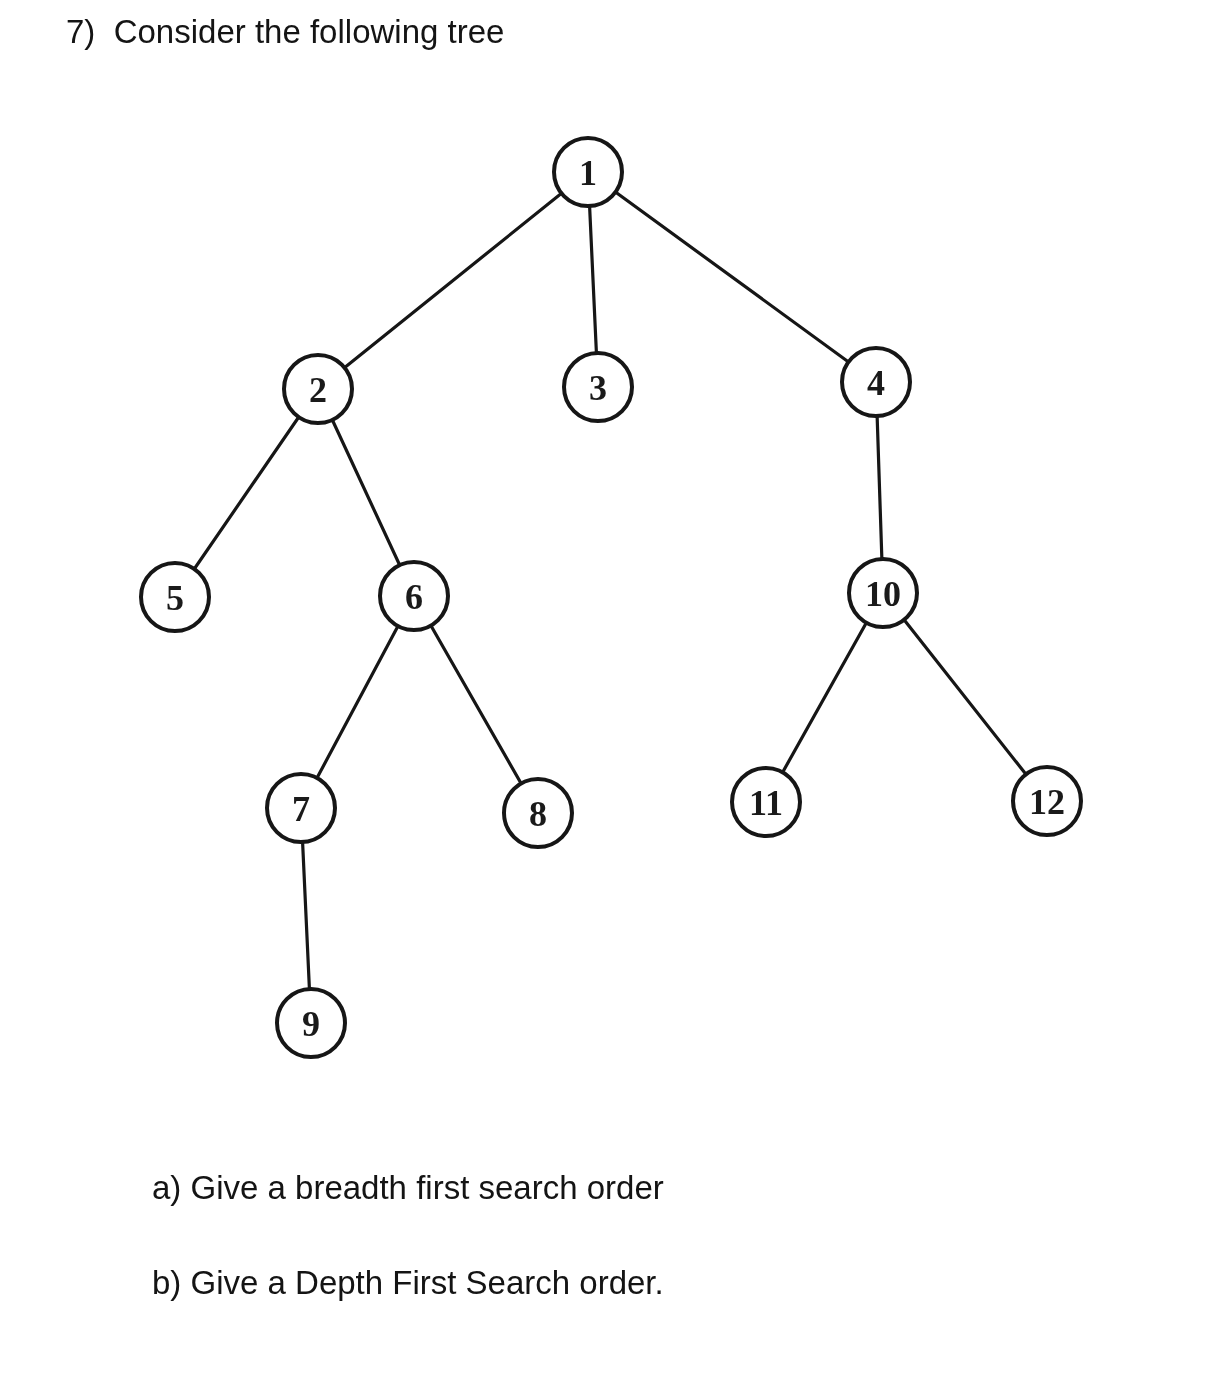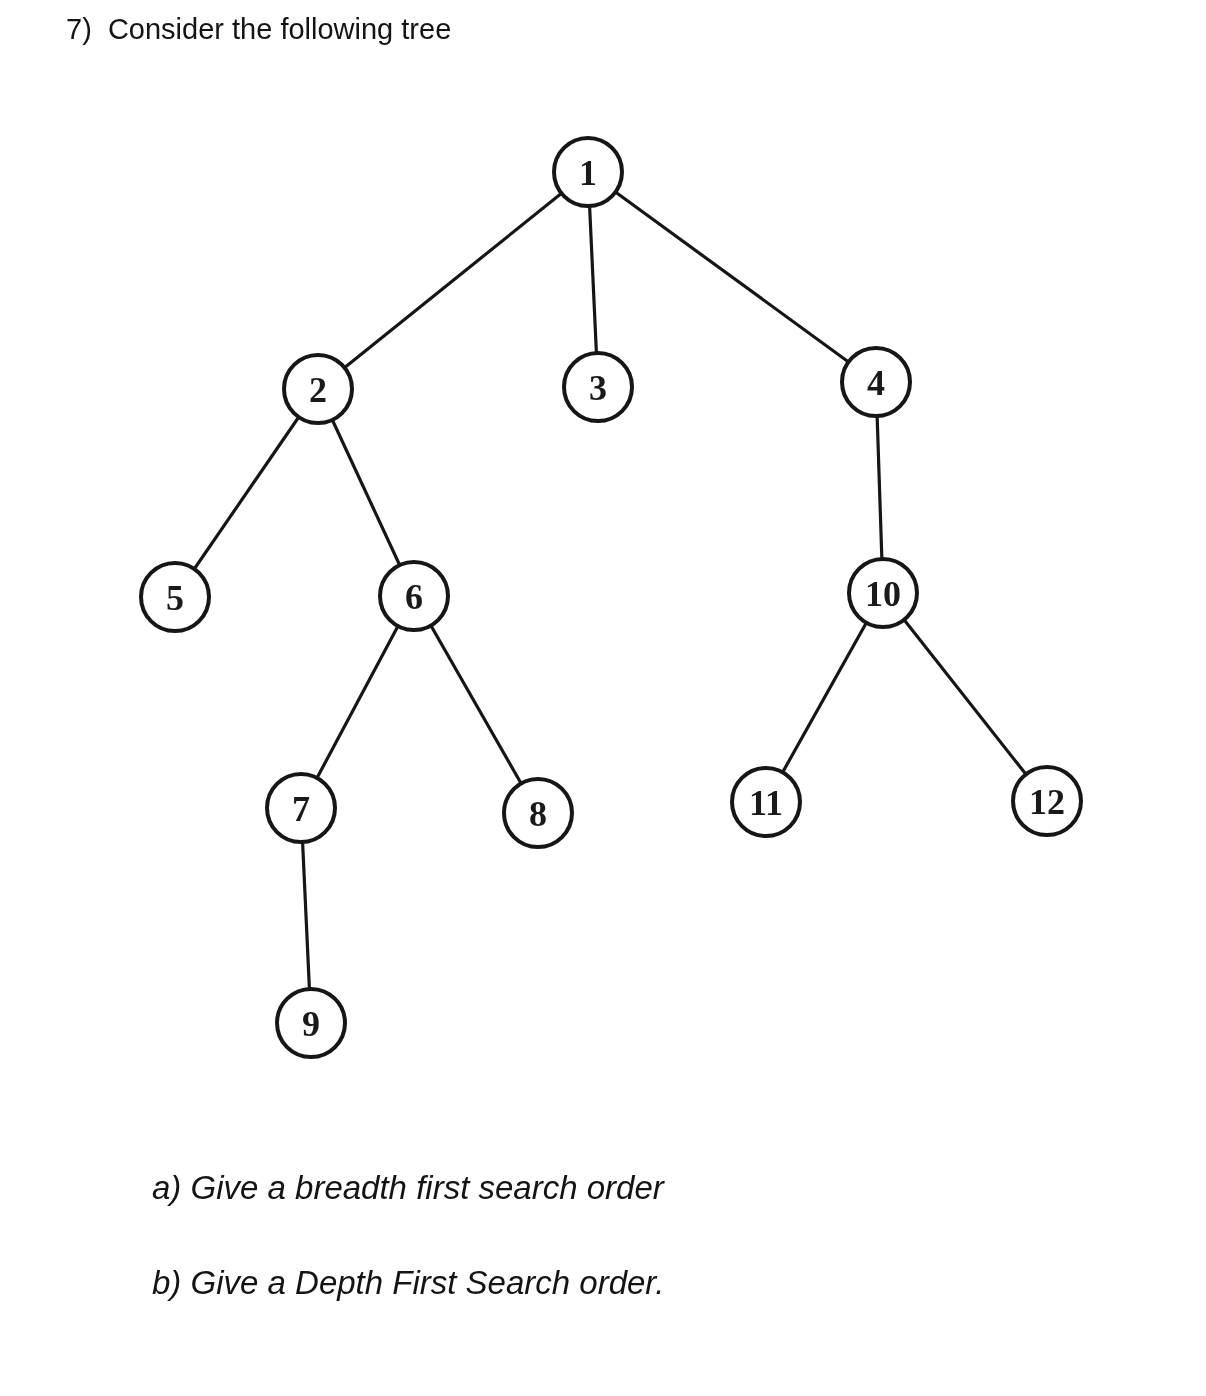--- a/index.html
+++ b/index.html
@@ -10,21 +10,21 @@
     height: 1396px;
     background: #ffffff;
     font-family: "Liberation Sans", sans-serif;
     color: #141414;
     overflow: hidden;
   }
   .title {
     position: absolute;
     left: 66px;
     top: 12px;
-    font-size: 29px;
+    font-size: 33px;
     line-height: 1.2;
     white-space: pre-wrap;
     color: #141414;
   }
   #tree-svg {
     position: absolute;
     left: 0;
     top: 0;
   }
   .edge {
@@ -43,21 +43,20 @@
     font-size: 36px;
     fill: #1a1a1a;
     text-anchor: middle;
   }
   .question {
     position: absolute;
     left: 152px;
     font-size: 33px;
     line-height: 1.2;
     color: #141414;
-    font-style: italic;
   }
   .q-a { top: 1168px; }
   .q-b { top: 1235px; margin-top: 28px; }
 </style>
 </head>
 <body>
 
 <div class="page">
   <div class="title">7)  Consider the following tree</div>
 

